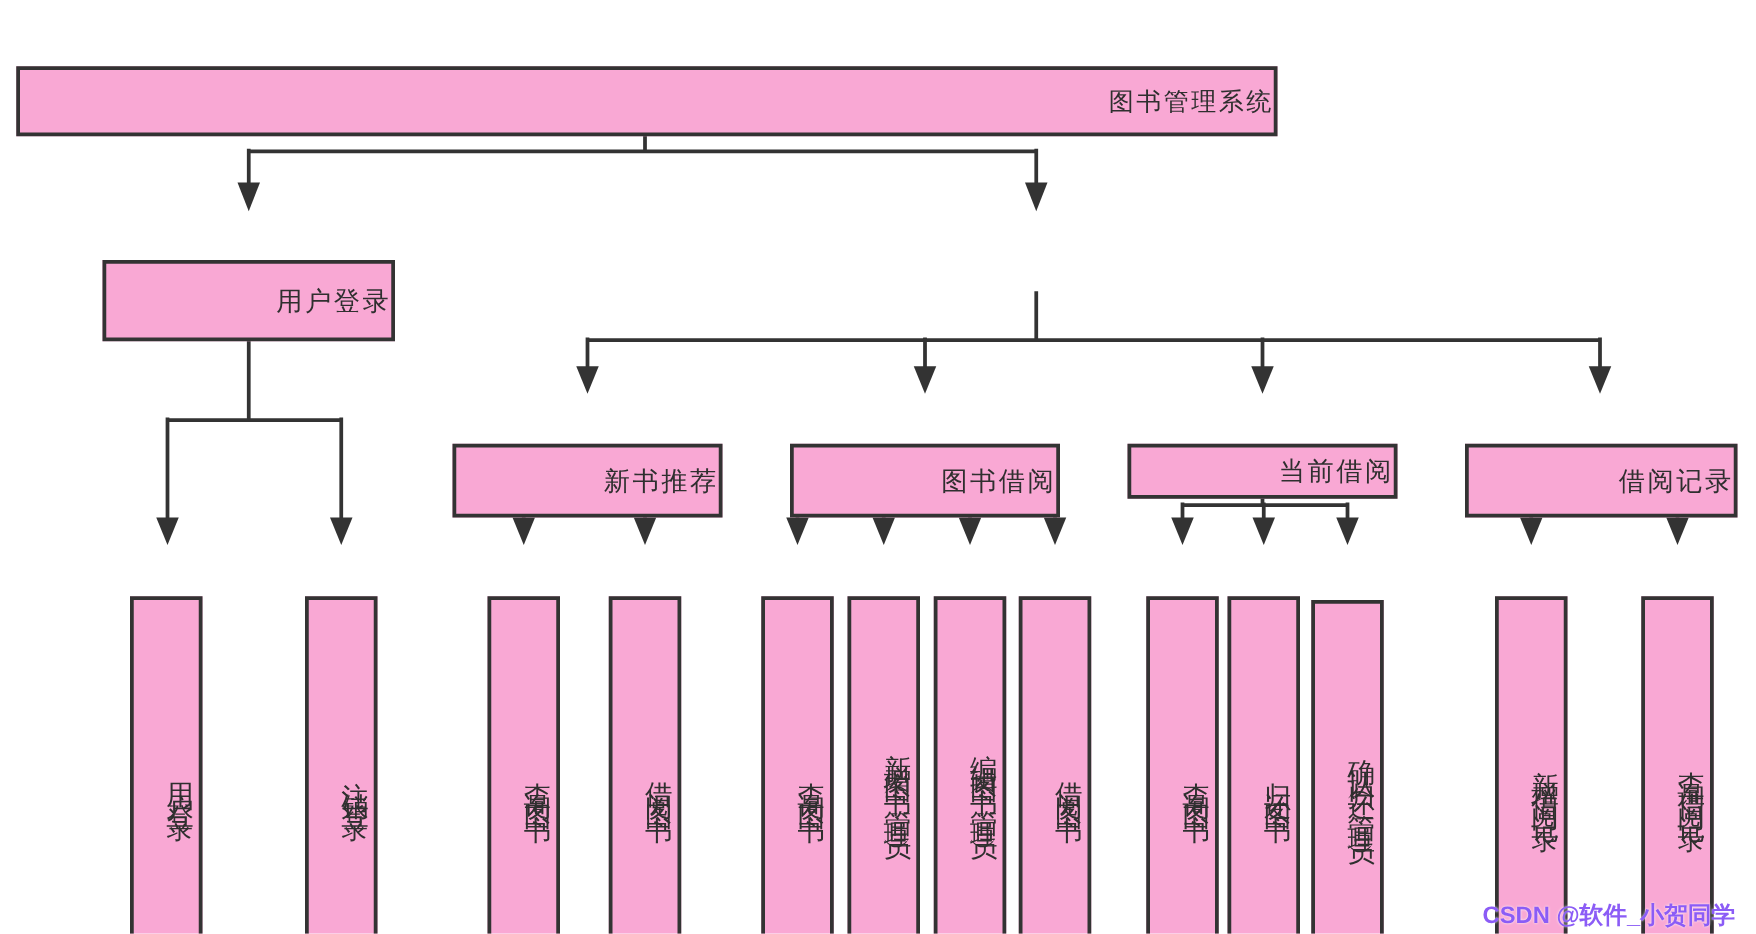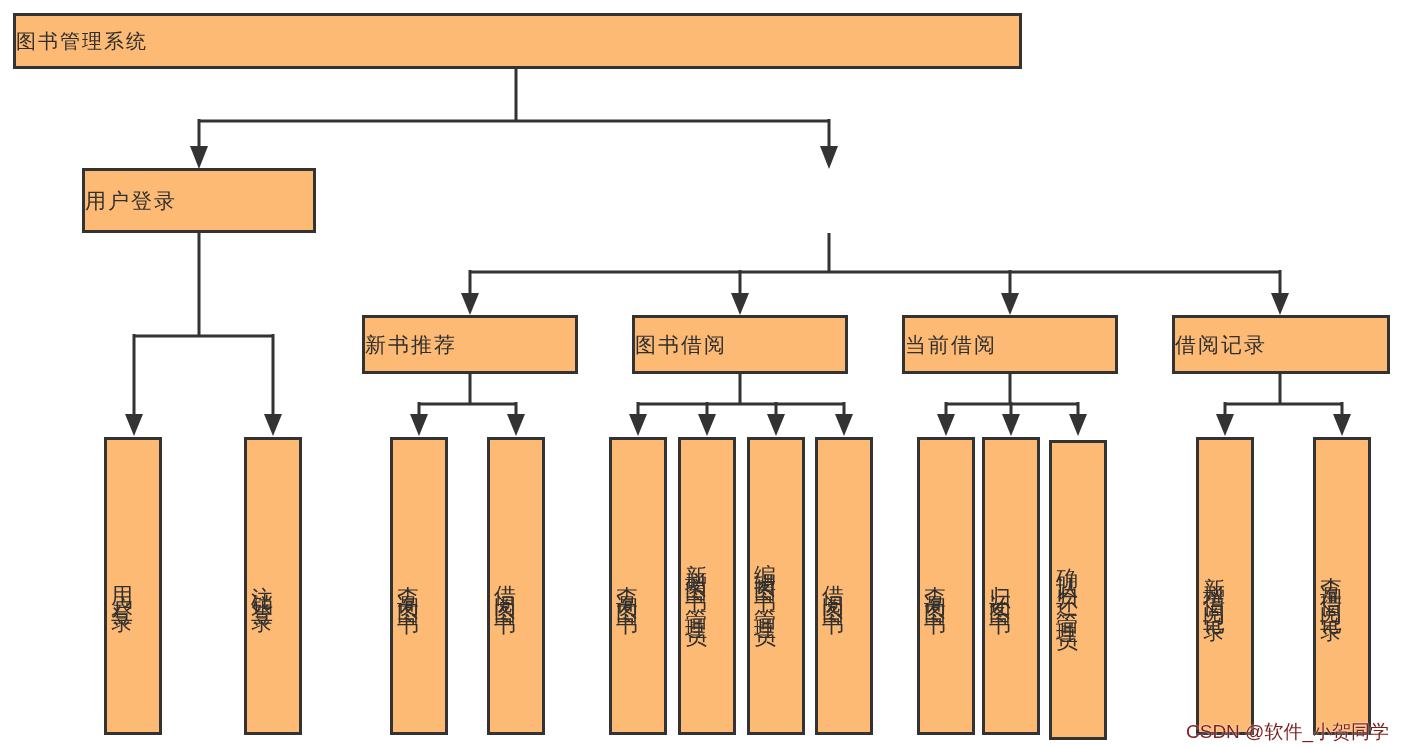--- a/index.html
+++ b/index.html
@@ -7,45 +7,47 @@
     position:relative;
     width:1405px;height:747px;
     background:#ffffff;
     font-family:"Liberation Sans","DejaVu Sans",sans-serif;
     overflow:hidden;
   }
   #connectors{position:absolute;left:0;top:0;z-index:0;}
   .node{
     position:absolute;
     box-sizing:border-box;
-    background:#fdba74;
+    background:#f9a8d4;
     border:3px solid #333333;
-    display:flex;align-items:center;justify-content:flex-start;
+    display:flex;align-items:center;justify-content:flex-end;
     color:#2f2f2f;
     z-index:1;
+    margin-top:40px;
   }
   .hnode{font-size:21px;letter-spacing:2px;}
   .root{font-size:20px;}
   .leaf{width:58px;height:298px;top:437px;}
   .vlabel{
     writing-mode:vertical-rl;
     text-orientation:mixed;
     font-size:22px;
     letter-spacing:9px;
     white-space:nowrap;
     color:#2f2f2f;
   }
   .watermark{
     position:absolute;
     left:1186px;top:719px;
     z-index:5;
     font-size:19px;
-    color:#7f1d1d;
+    color:#8b5cf6;
     text-shadow:0 0 2px #ffffff;
     white-space:nowrap;
+    font-weight:bold;
   }
 </style>
 </head>
 <body>
 
 <div id="stage">
 
   <svg id="connectors" width="1405" height="747" viewBox="0 0 1405 747">
     <g stroke="#333333" stroke-width="3" fill="none">
 
@@ -100,21 +102,21 @@
   <div class="node hnode" style="left:82px;top:168px;width:234px;height:65px;">
     <span>用户登录</span>
   </div>
 
   <div class="node hnode" style="left:362px;top:315px;width:216px;height:59px;">
     <span>新书推荐</span>
   </div>
   <div class="node hnode" style="left:632px;top:315px;width:216px;height:59px;">
     <span>图书借阅</span>
   </div>
-  <div class="node hnode" style="left:902px;top:315px;width:216px;height:59px;">
+  <div class="node hnode" style="left:902px;top:315px;width:216px;height:44px;">
     <span>当前借阅</span>
   </div>
   <div class="node hnode" style="left:1172px;top:315px;width:218px;height:59px;">
     <span>借阅记录</span>
   </div>
 
   <div class="node leaf" style="left:104px;">
     <span class="vlabel">用户登录</span>
   </div>
   <div class="node leaf" style="left:244px;">

